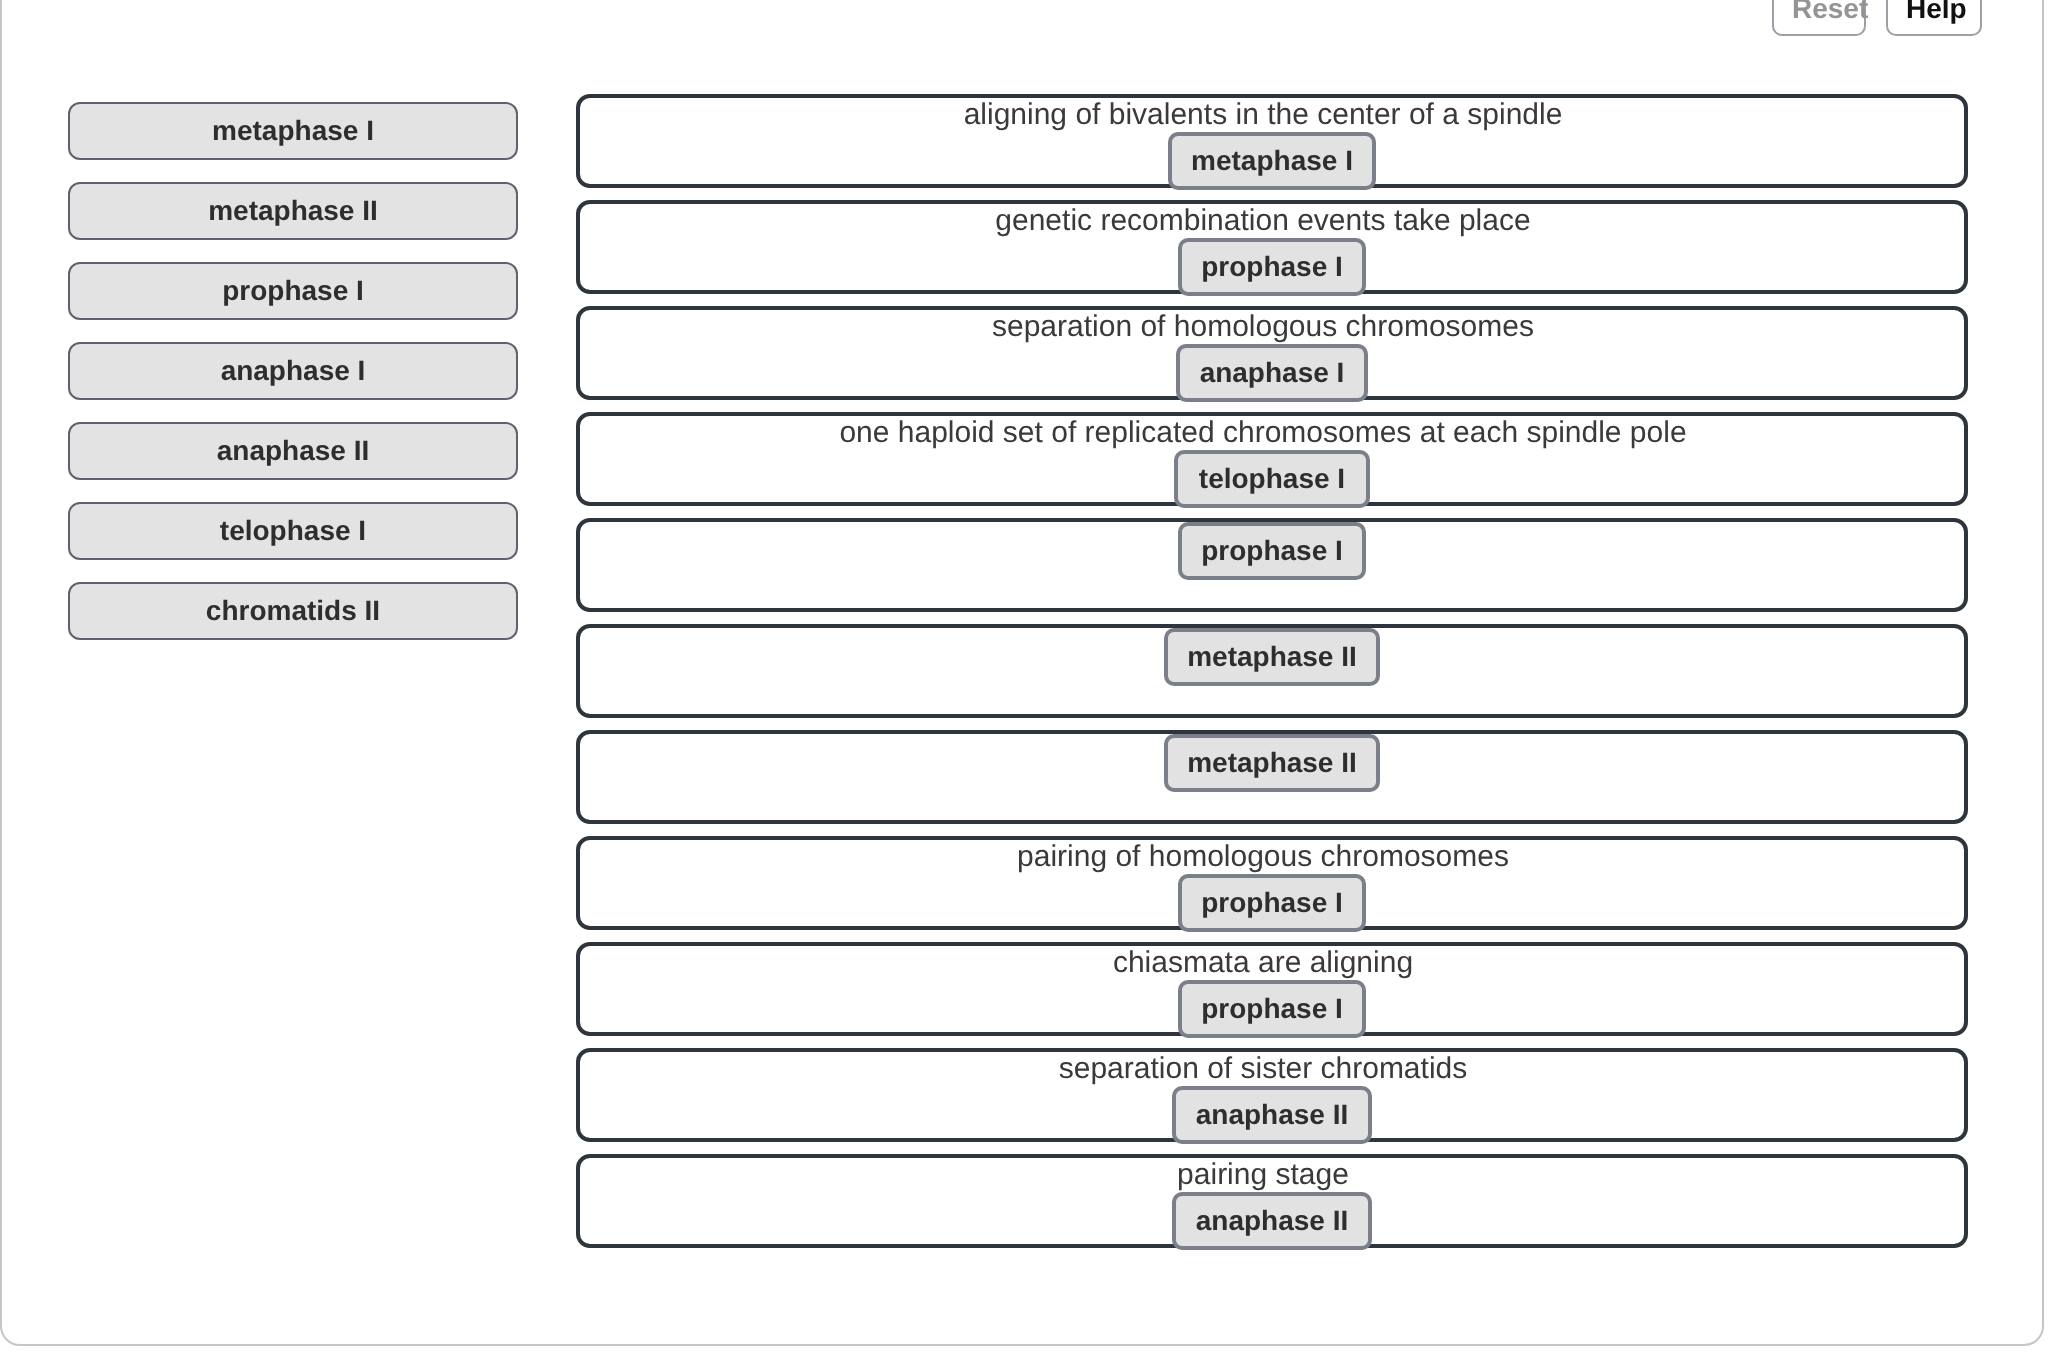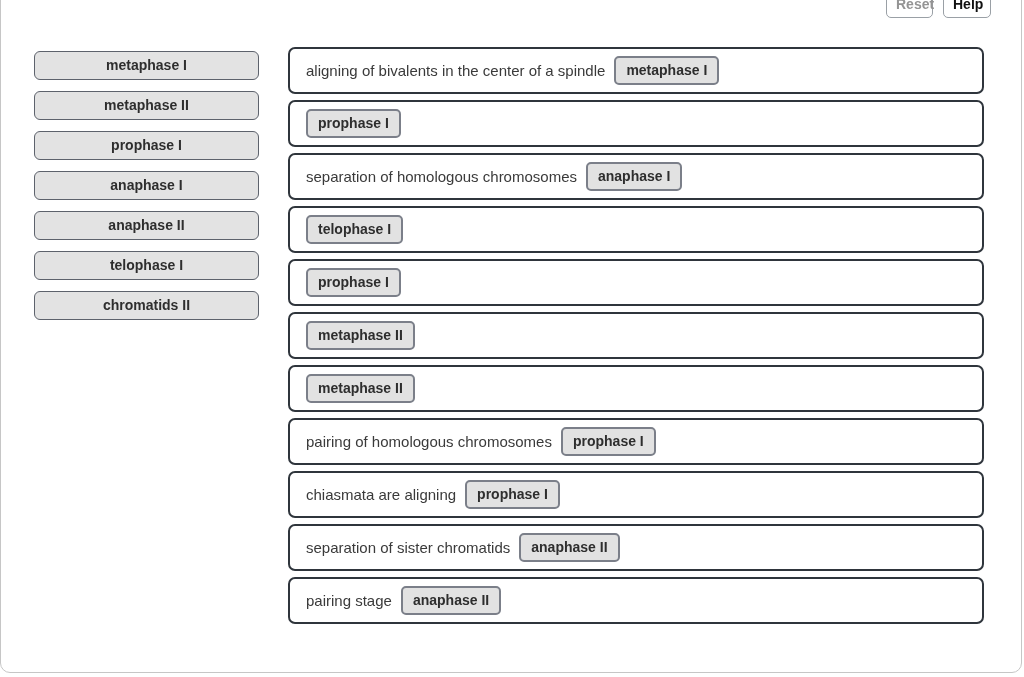--- a/index.html
+++ b/index.html
@@ -66,20 +66,21 @@
   .drop-row {
     width: 696px;
     height: 47px;
     margin-bottom: 6px;
     background: #ffffff;
     border: 2px solid #2f353c;
     border-radius: 7px;
     display: flex;
     align-items: center;
     padding: 0 16px;
+    flex-direction: column;
   }
   .row-desc {
     font-size: 15px;
     color: #3a3a3a;
     white-space: nowrap;
     margin-right: 9px;
   }
   .row-chip {
     display: inline-block;
     background: #e2e2e2;
@@ -110,27 +111,29 @@
   <div class="bank-chip">telophase I</div>
   <div class="bank-chip">chromatids II</div>
 </div>
 
 <div class="rows">
   <div class="drop-row">
     <span class="row-desc">aligning of bivalents in the center of a spindle</span>
     <span class="row-chip">metaphase I</span>
   </div>
   <div class="drop-row">
+    <span class="row-desc">genetic recombination events take place</span>
     <span class="row-chip">prophase I</span>
   </div>
   <div class="drop-row">
     <span class="row-desc">separation of homologous chromosomes</span>
     <span class="row-chip">anaphase I</span>
   </div>
   <div class="drop-row">
+    <span class="row-desc">one haploid set of replicated chromosomes at each spindle pole</span>
     <span class="row-chip">telophase I</span>
   </div>
   <div class="drop-row">
     <span class="row-chip">prophase I</span>
   </div>
   <div class="drop-row">
     <span class="row-chip">metaphase II</span>
   </div>
   <div class="drop-row">
     <span class="row-chip">metaphase II</span>

